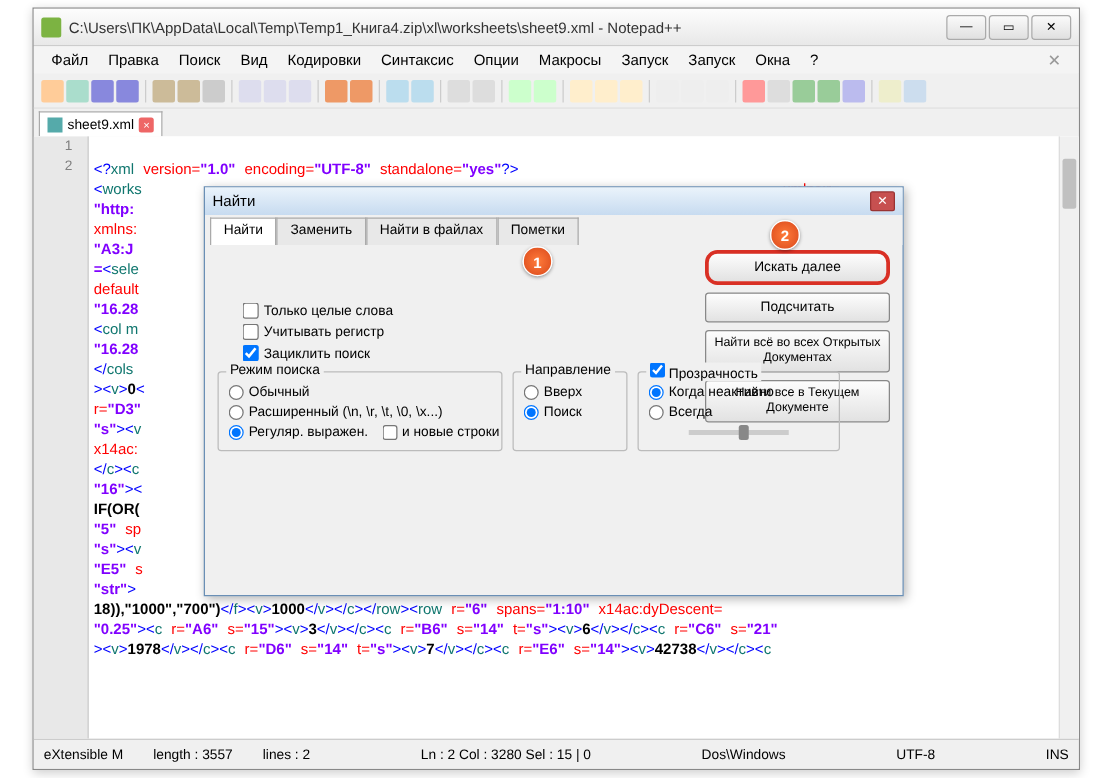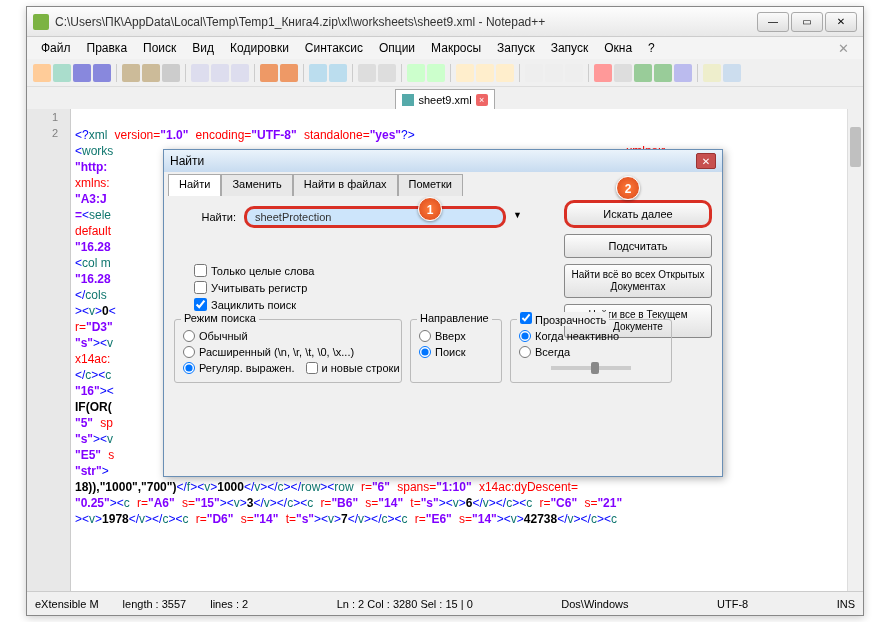--- a/index.html
+++ b/index.html
@@ -13,21 +13,21 @@
 .win-btn { width: 32px; height: 20px; border: 1px solid #aaa; background: linear-gradient(#fafafa,#e0e0e0); display: flex; align-items: center; justify-content: center; font-size: 10px; border-radius: 3px; margin-left: 2px; }
 
 .menubar { height: 22px; background: #f4f4f4; display: flex; align-items: center; padding: 0 8px; font-size: 12px; gap: 4px; }
 .menubar span { padding: 2px 6px; cursor: default; }
 .menubar .close-plus { margin-left: auto; color: #999; font-size: 13px; }
 
 .toolbar { height: 28px; background: #f0f0f0; display: flex; align-items: center; padding: 0 6px; gap: 2px; border-bottom: 1px solid #ddd; }
 .tb-icon { width: 18px; height: 18px; border-radius: 2px; display: inline-block; }
 .tb-sep { width: 1px; height: 18px; background: #ccc; margin: 0 3px; }
 
-.doc-tabbar { height: 22px; background: #f0f0f0; display: flex; align-items: flex-end; padding: 0 4px; justify-content: center; }
+.doc-tabbar { height: 22px; background: #f0f0f0; display: flex; align-items: flex-end; padding: 0 4px; }
 .doc-tab { height: 20px; background: #fff; border: 1px solid #aaa; border-bottom: none; padding: 0 6px; display: flex; align-items: center; font-size: 11px; gap: 4px; }
 .doc-tab .file-icon { width: 12px; height: 12px; background: #5aa; }
 .doc-tab .close-x { width: 12px; height: 12px; background: #e66; color: #fff; font-size: 9px; line-height: 12px; text-align: center; border-radius: 2px; }
 
 .editor { position: absolute; left: 0; right: 0; top: 102px; bottom: 24px; background: #fff; display: flex; overflow: hidden; }
 .gutter { width: 44px; background: #e8e8e8; border-right: 1px solid #ccc; padding-top: 2px; }
 .gutter div { font-size: 11px; color: #808080; text-align: right; padding-right: 12px; height: 16px; }
 .code { flex: 1; font-family: Consolas, monospace; font-size: 12px; line-height: 16px; padding: 2px 4px; white-space: pre-wrap; word-break: break-all; overflow: hidden; }
 .code .xml-lt { color: #0000ff; }
 .code .xml-tag { color: #0f766e; }
@@ -218,27 +218,20 @@
     <span class="t">Найти</span>
     <span class="find-close">✕</span>
   </div>
   <div class="find-tabs">
     <div class="find-tab active">Найти</div>
     <div class="find-tab">Заменить</div>
     <div class="find-tab">Найти в файлах</div>
     <div class="find-tab">Пометки</div>
   </div>
   <div class="find-body">
-    <div class="find-row">
-      <div class="find-label">Найти:</div>
-      <div class="find-input-wrap">
-        <input class="find-input" value="sheetProtection" style="">
-        <span class="find-dropdown">▼</span>
-      </div>
-    </div>
 
     <div class="find-buttons">
       <button class="find-btn primary">Искать далее</button>
       <button class="find-btn">Подсчитать</button>
       <button class="find-btn multi">Найти всё во всех Открытых Документах</button>
       <button class="find-btn multi">Найти все в Текущем Документе</button>
     </div>
 
     <div class="find-checks">
       <label>

